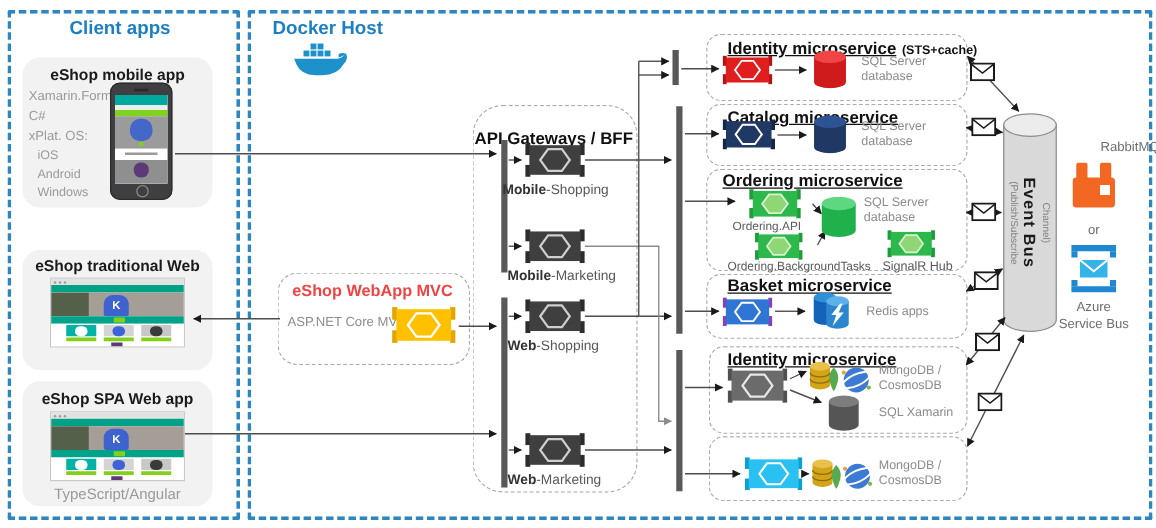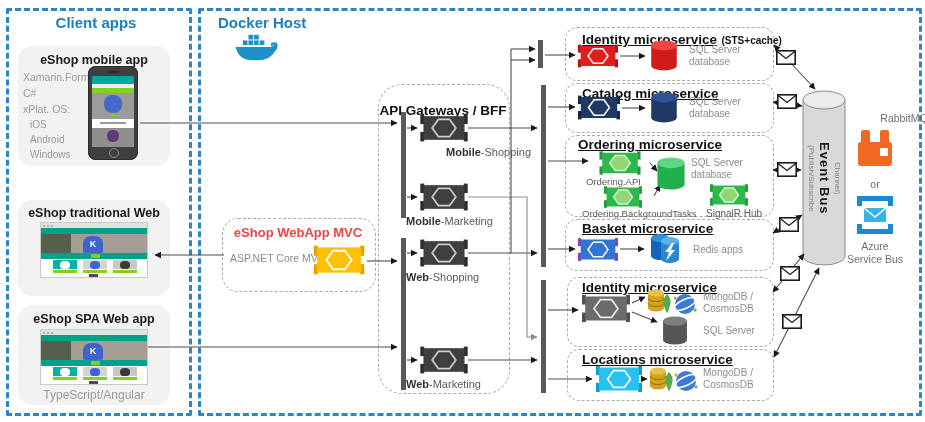--- a/index.html
+++ b/index.html
@@ -204,21 +204,21 @@
 
   <div class="abs ms-box z1" style="left:378px;top:84px;width:130px;height:308px;border-radius:24px;"></div>
   <div class="abs z3" style="left:378px;top:91px;width:130px;text-align:center;font-weight:bold;font-size:13.5px;color:#111;white-space:nowrap;margin-top:12px;">API Gateways / BFF</div>
 
   <div class="abs bar z3" style="left:401px;top:112px;width:5px;height:106px;"></div>
   <div class="abs bar z3" style="left:401px;top:238px;width:5px;height:152px;"></div>
 
   <svg class="abs z3" style="left:420px;top:113px;--body:#3f3f3f;--trim:#2c2c2c;--hex:#cfcfcf;" width="48" height="30">
       <use href="#sym-container"></use>
     </svg>
-  <div class="abs gw-label z3" style="left:422px;top:146px;padding-left:24px;"><b>Mobile</b><span>-Shopping</span></div>
+  <div class="abs gw-label z3" style="left:402px;top:146px;"><b>Mobile</b><span>-Shopping</span></div>
   <svg class="abs z3" style="left:420px;top:182px;--body:#3f3f3f;--trim:#2c2c2c;--hex:#cfcfcf;" width="48" height="30">
       <use href="#sym-container"></use>
     </svg>
   <div class="abs gw-label z3" style="left:406px;top:215px;"><b>Mobile</b><span>-Marketing</span></div>
   <svg class="abs z3" style="left:420px;top:238px;--body:#3f3f3f;--trim:#2c2c2c;--hex:#cfcfcf;" width="48" height="30">
       <use href="#sym-container"></use>
     </svg>
   <div class="abs gw-label z3" style="left:406px;top:271px;"><b>Web</b><span>-Shopping</span></div>
   <svg class="abs z3" style="left:420px;top:345px;--body:#3f3f3f;--trim:#2c2c2c;--hex:#cfcfcf;" width="48" height="30">
       <use href="#sym-container"></use>
@@ -296,24 +296,23 @@
   <svg class="abs z3" style="left:672px;top:291px;" width="26" height="26" viewBox="0 0 26 26">
     <circle cx="13" cy="13" r="10" fill="#3c7ad4"></circle>
     <ellipse cx="13" cy="13" rx="12" ry="4.5" fill="none" stroke="#fff" stroke-width="1.6" transform="rotate(-25 13 13)"></ellipse>
     <circle cx="3" cy="7" r="1.7" fill="#e8a33d"></circle>
       <circle cx="23" cy="19" r="1.7" fill="#7ab648"></circle>
   </svg>
   <div class="abs db-label z3" style="left:703px;top:291px;width:62px;">MongoDB / CosmosDB</div>
   <svg class="abs z3" style="left:660px;top:316px;--body:#555;--top:#7d7d7d;" width="30" height="29">
       <use href="#sym-cyl"></use>
     </svg>
-  <div class="abs db-label z3" style="left:703px;top:325px;width:62px;">SQL Server</div>
+  <div class="abs db-label z3" style="left:703px;top:325px;width:62px;">SQL Xamarin</div>
 
   <div class="abs ms-box z1" style="left:567px;top:349px;width:205px;height:50px;"></div>
-  <div class="abs ms-title z3" style="left:582px;top:352px;">Locations microservice</div>
   <svg class="abs z3" style="left:596px;top:364px;--body:#29c0f2;--trim:#0aa0d4;--hex:#fff;" width="46" height="30">
       <use href="#sym-container"></use>
     </svg>
   <svg class="abs z3" style="left:648px;top:366px;" width="26" height="27" viewBox="0 0 26 27">
     <path d="M2,5 v15 a8,3.5 0 0 0 16,0 v-15 z" fill="#d4a418"></path>
     <ellipse cx="10" cy="5" rx="8" ry="3.5" fill="#e8c04a"></ellipse>
     <path d="M2,10 a8,3.5 0 0 0 16,0 M2,15 a8,3.5 0 0 0 16,0" stroke="#8a6d13" stroke-width="1" fill="none"></path>
     <path d="M21,6 q6,6 2,15 q-1,3 -2,4 q-1,-1 -2,-4 q-4,-9 2,-15" fill="#58aa50"></path>
   </svg>
   <svg class="abs z3" style="left:673px;top:368px;" width="26" height="26" viewBox="0 0 26 26">

